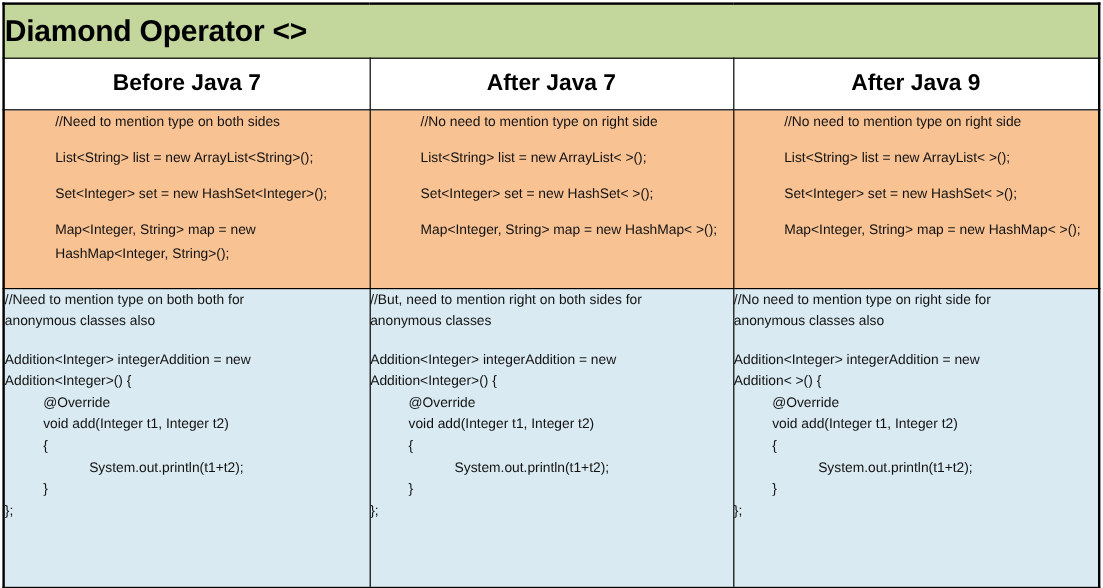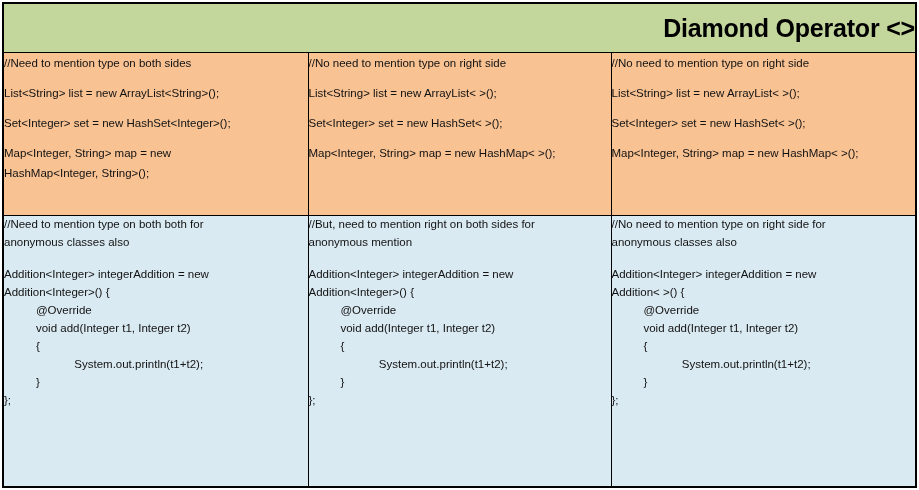--- a/index.html
+++ b/index.html
@@ -32,21 +32,21 @@
   table.diamond-table td {
     border: 1px solid #000000;
     vertical-align: top;
     padding: 0;
   }
 
   
   .title-cell {
     background: #c3d69b;
     height: 44px;
-    text-align: right;
+    text-align: left;
     vertical-align: middle !important;
     font-size: 25px;
     font-weight: bold;
     color: #000000;
     letter-spacing: -0.2px;
   }
 
   
   .col-head {
     background: #ffffff;
@@ -58,21 +58,21 @@
     color: #000000;
   }
 
   
   .code-cell {
     font-size: 11.5px;
     line-height: 1.05;
     color: #121212;
     padding: 7px 6px 6px 7px;
   }
-  .code-cell.orange { background: #f8c293; height: 148px; }
+  .code-cell.orange { background: #f8c293; height: 148px; padding-left: 42px; }
   .code-cell.blue   { background: #daeaf2; height: 248px; }
 
   .code-line {
     white-space: pre;
     min-height: 13px;
     padding: 3.5px 0 3.5px 0;
     font-size: 11.5px;
     line-height: 13px;
   }
   .code-line.blank {
@@ -99,20 +99,25 @@
 <div class="table-wrap">
   <table class="diamond-table">
     <colgroup>
       <col class="col-1">
       <col class="col-2">
       <col class="col-3">
     </colgroup>
     <tbody>
       <tr>
         <td class="title-cell" colspan="3">Diamond Operator &lt;&gt;</td>
+      </tr>
+      <tr>
+        <td class="col-head">Before Java 7</td>
+        <td class="col-head">After Java 7</td>
+        <td class="col-head">After Java 9</td>
       </tr>
       <tr>
         <td class="code-cell orange">
             <div class="code-line">//Need to mention type on both sides</div>
             <div class="code-line blank"></div>
             <div class="code-line">List&lt;String&gt; list = new ArrayList&lt;String&gt;();</div>
             <div class="code-line blank"></div>
             <div class="code-line">Set&lt;Integer&gt; set = new HashSet&lt;Integer&gt;();</div>
             <div class="code-line blank"></div>
             <div class="code-line">Map&lt;Integer, String&gt; map = new</div>
@@ -146,21 +151,21 @@
             <div class="code-line">Addition&lt;Integer&gt;() {</div>
             <div class="code-line">          @Override</div>
             <div class="code-line">          void add(Integer t1, Integer t2)</div>
             <div class="code-line">          {</div>
             <div class="code-line">                      System.out.println(t1+t2);</div>
             <div class="code-line">          }</div>
             <div class="code-line">};</div>
           </td>
         <td class="code-cell blue">
             <div class="code-line">//But, need to mention right on both sides for</div>
-            <div class="code-line">anonymous mention</div>
+            <div class="code-line">anonymous classes</div>
             <div class="code-line blank"></div>
             <div class="code-line">Addition&lt;Integer&gt; integerAddition = new</div>
             <div class="code-line">Addition&lt;Integer&gt;() {</div>
             <div class="code-line">          @Override</div>
             <div class="code-line">          void add(Integer t1, Integer t2)</div>
             <div class="code-line">          {</div>
             <div class="code-line">                      System.out.println(t1+t2);</div>
             <div class="code-line">          }</div>
             <div class="code-line">};</div>
           </td>

